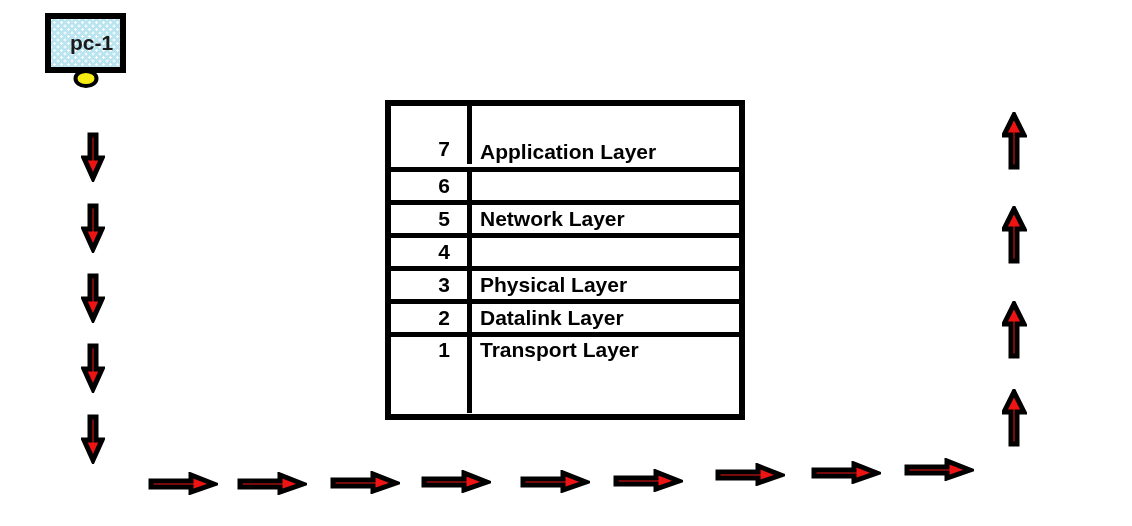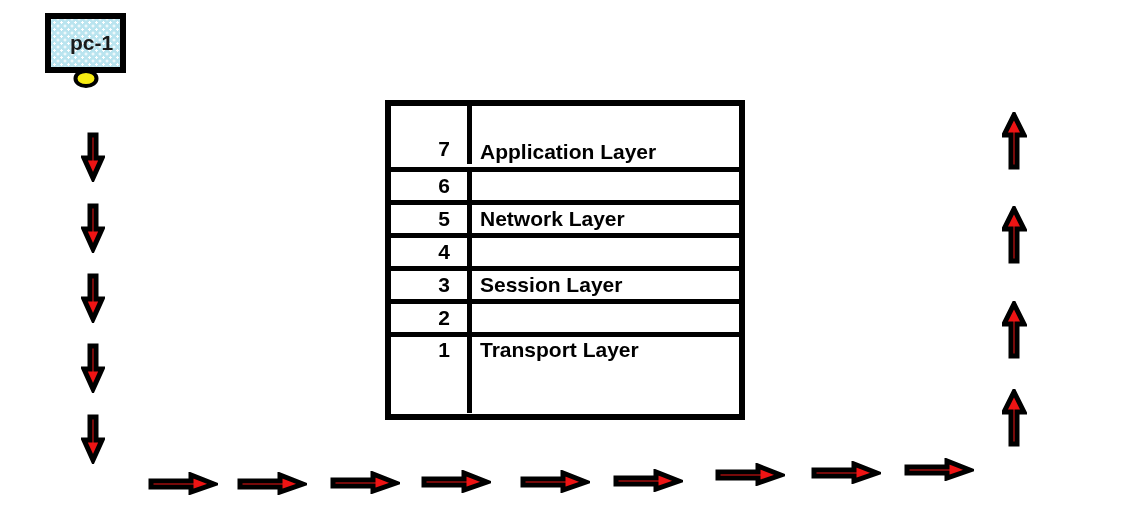--- a/index.html
+++ b/index.html
@@ -130,24 +130,25 @@
       </div>
       <div class="osi-row r-mid">
         <div class="num-cell">5</div>
         <div class="label-cell">Network Layer</div>
       </div>
       <div class="osi-row r-mid">
         <div class="num-cell">4</div>
       </div>
       <div class="osi-row r-mid">
         <div class="num-cell">3</div>
-        <div class="label-cell">Session Layer</div>
+        <div class="label-cell">Physical Layer</div>
       </div>
       <div class="osi-row r-mid">
         <div class="num-cell">2</div>
+        <div class="label-cell">Datalink Layer</div>
       </div>
       <div class="osi-row r-last">
         <div class="num-cell">1</div>
         <div class="label-cell">Transport Layer</div>
       </div>
     </div>
 
   <div id="arrowLayer">
       <div class="arrow" style="left: 81px; top: 132px;"><svg width="24" height="50" viewBox="0 0 24 50">
           <polygon points="9,3 15,3 15,26 21,26 12,46 3,26 9,26" fill="#ee1414" stroke="#000000" stroke-width="5" stroke-linejoin="miter" stroke-miterlimit="10"></polygon>

